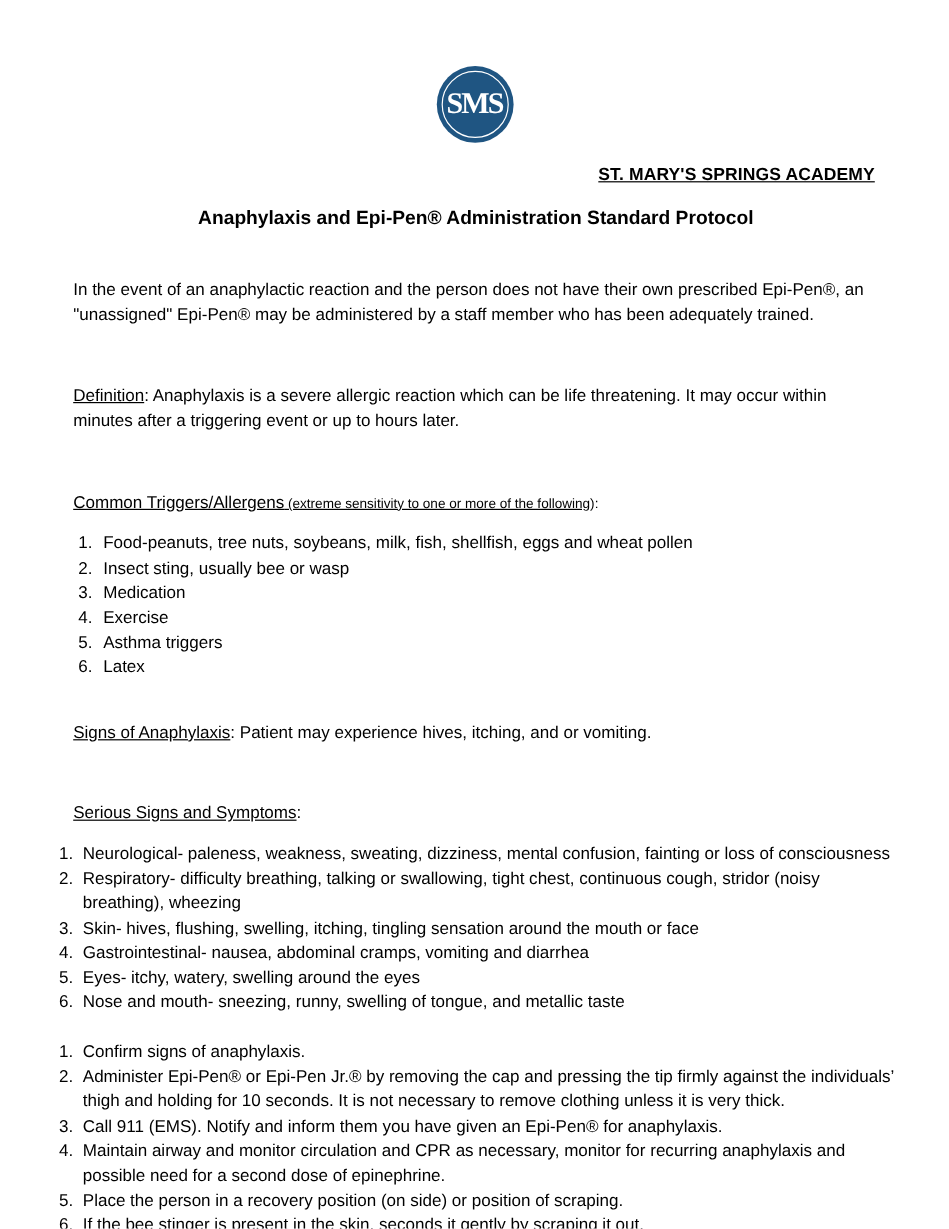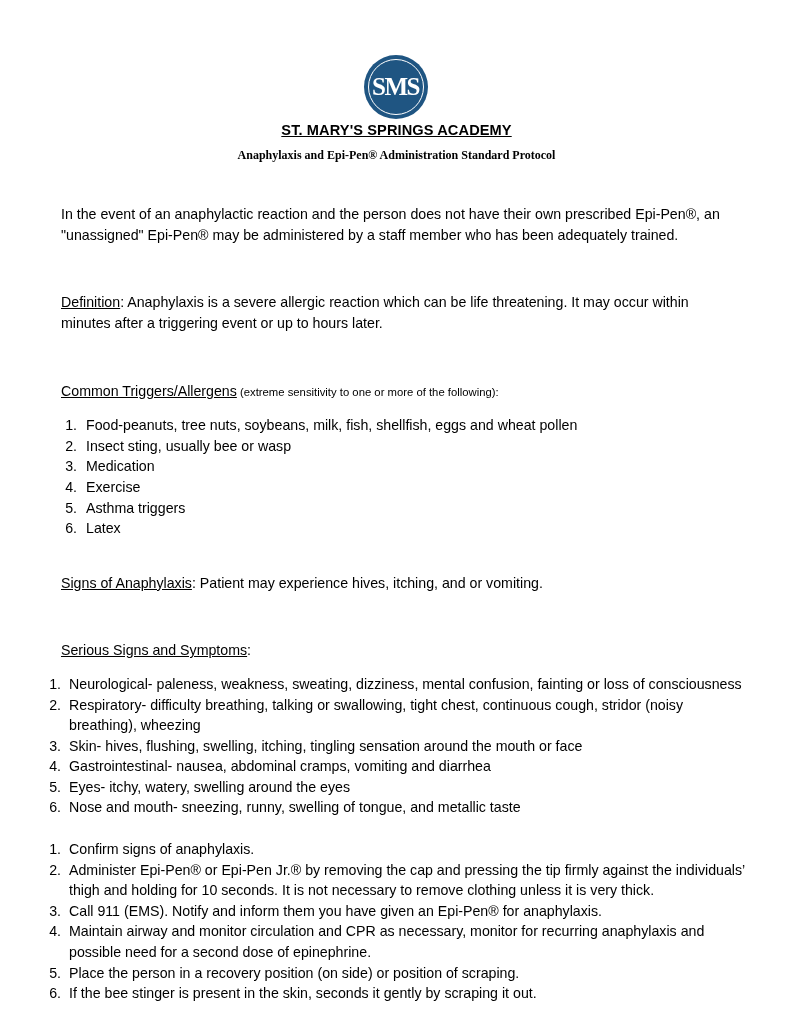--- a/index.html
+++ b/index.html
@@ -65,47 +65,47 @@
   .doc {
     position: absolute;
     left: 48px;
     top: 120px;
     width: 697px;
     font-size: 14.2px;
     line-height: 20.6px;
   }
 
   .title-line1 {
-    text-align: center;
+    text-align: right;
     font-weight: bold;
     font-size: 14.6px;
     letter-spacing: 0.1px;
-    margin: 0;
+    margin: 16px;
   }
   .title-line1 span { text-decoration: underline; }
   .title-line2 {
     text-align: center;
     font-weight: bold;
-    font-size: 12px;
+    font-size: 16px;
     margin: 4px 0 0 0;
-    font-family: Liberation Serif, serif;
   }
 
   p.para {
     margin: 13px;
   }
   .gap-lg { height: 26px; }
   .gap-md { height: 21px; }
 
   .hdr {
     font-weight: normal;
     text-decoration: underline;
   }
   .sub-note {
     font-size: 11.3px;
+    text-decoration: underline;
   }
   .sub-note-tail {
     font-size: 11.3px;
   }
 
   
   ol.olist {
     margin: 0;
     padding: 0;
     list-style: none;

